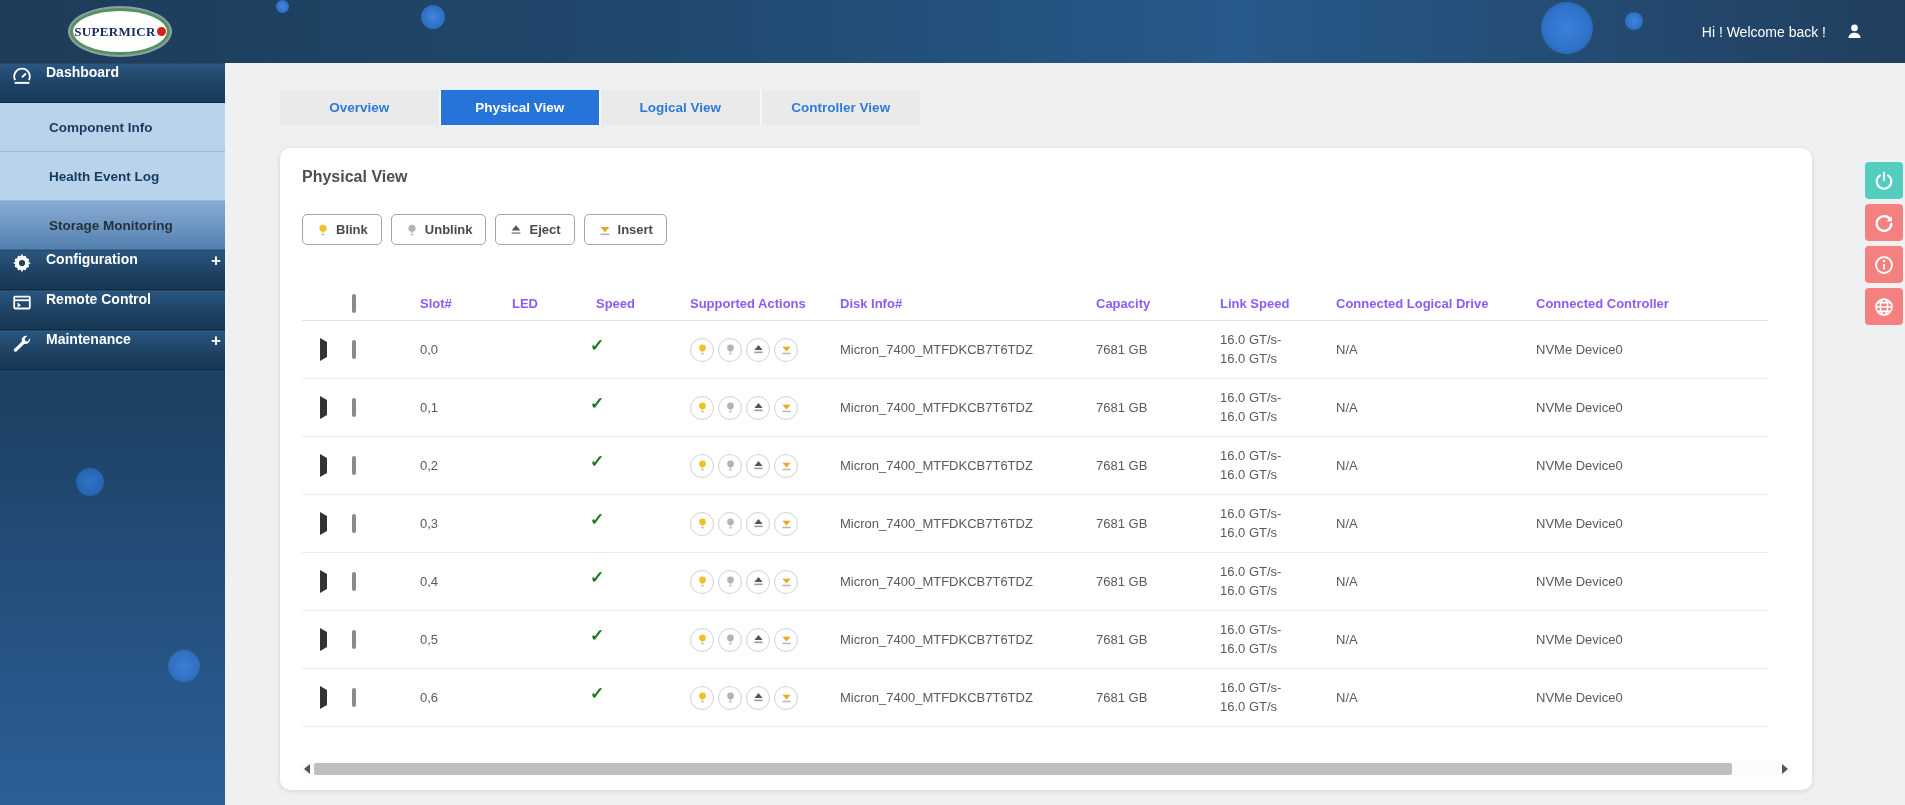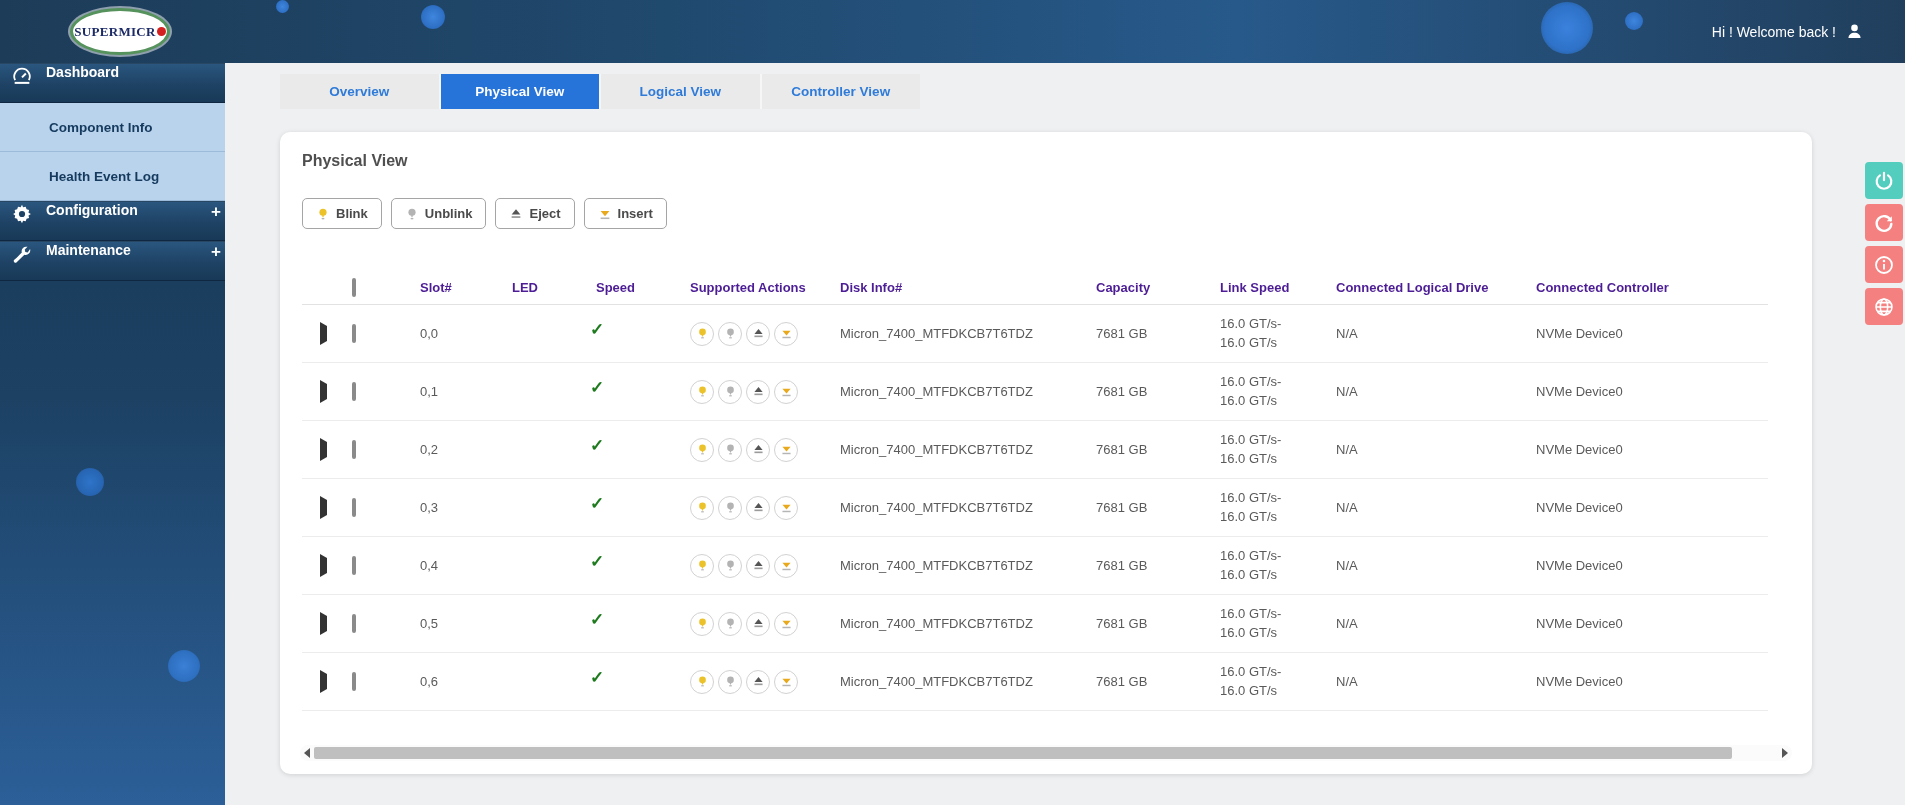--- a/index.html
+++ b/index.html
@@ -13,41 +13,41 @@
   .bubble { position:absolute; border-radius:50%; }
   .logo { position:absolute; left:70px; top:8px; width:100px; height:47px;
     background:#fff; border:3px solid #55925c; border-radius:50%;
     display:flex; align-items:center; justify-content:center;
     box-shadow:0 0 0 2px rgba(255,255,255,.5); }
   .logo-text { font-family:"Liberation Serif", serif; font-weight:bold;
     font-size:13px; letter-spacing:.3px; color:#1c2a66; }
   .logo-dot { display:inline-block; width:9px; height:9px; background:#d42020;
     border-radius:50%; margin-left:1px; vertical-align:baseline; }
   .welcome { position:absolute; right:42px; top:0; height:63px; display:flex;
-    align-items:center; gap:10px; color:#fff; font-size:14px; }
+    align-items:center; gap:20px; color:#fff; font-size:14px; }
 
   
   .sidebar { position:absolute; top:63px; left:0; width:225px; height:742px;
     background:linear-gradient(180deg,#183854 0%,#1c4163 45%,#2c5f98 100%);
     overflow:hidden; z-index:20; }
   .nav-item { display:flex; align-items:flex-start; height:40px; padding:0 4px 0 10px;
     background:linear-gradient(180deg,#2a567f 0%,#1e4264 55%,#183a57 100%);
     border-bottom:1px solid #0f2740; border-top:1px solid rgba(255,255,255,.07);
     color:#fff; font-size:14px; font-weight:bold; cursor:pointer; }
   .nav-icon { width:24px; height:24px; margin-right:12px; display:flex;
     align-items:center; justify-content:center; flex:0 0 24px; }
   .nav-toggle { margin-left:auto; font-size:17px; font-weight:bold; color:#fff; }
   .nav-sub { display:flex; align-items:center; height:49px; padding-left:49px;
     background:#b9d3ec; border-bottom:1px solid #9cbbdb;
     color:#153a5e; font-size:13.5px; font-weight:bold; cursor:pointer; }
   .nav-sub.active { background:linear-gradient(180deg,#86abd2 0%,#6e97c2 50%,#527fae 100%);
     color:#25313c; border-bottom:1px solid #3f6b99; }
 
   
-  .main { position:absolute; top:47px; left:225px; width:1680px; height:742px;
+  .main { position:absolute; top:63px; left:225px; width:1680px; height:742px;
     background:#eef0f2; }
 
   .tabs { position:absolute; left:55px; top:27px; width:640px; height:35px;
     background:#eaeaea; display:flex; }
   .tab { flex:1; display:flex; align-items:center; justify-content:center;
     font-size:13.5px; font-weight:bold; color:#2f7bd9; cursor:pointer;
     border-right:2px solid #f6f6f6; }
   .tab:last-child { border-right:none; }
   .tab.active { background:#2673d9; color:#fff; }
 
@@ -60,21 +60,21 @@
     background:#fff; border:1px solid #a5a5a5; border-radius:5px;
     font-size:13px; font-weight:bold; color:#4a4a4a; cursor:pointer; }
   .act-btn svg { width:14px; height:14px; }
 
   
   .tbl { margin:42px 0 0 22px; width:1466px; }
   .trow { display:grid;
     grid-template-columns:50px 68px 92px 84px 94px 150px 256px 124px 116px 200px 220px;
     align-items:center; }
   .thead { height:34px; border-bottom:1px solid #e2e2e2; }
-  .thead .th { font-size:13px; font-weight:bold; color:#4c1d95; }
+  .thead .th { font-size:13px; font-weight:bold; color:#8b5cf6; }
   .tr { height:58px; border-bottom:1px solid #ececec; }
   .td { font-size:13px; color:#5a5a5a; }
   .td.two-line { line-height:1.45; }
 
   .expander { width:0; height:0; border-left:7px solid #333;
     border-top:4.5px solid transparent; border-bottom:4.5px solid transparent;
     margin-left:18px; cursor:pointer; }
   .cb { width:17px; height:17px; border:2px solid #8a8a8a; border-radius:3px;
     background:#fff; cursor:pointer; }
   .led-dot { width:10px; height:10px; border-radius:50%; background:#cfcfcf; margin-left:6px; }
@@ -140,29 +140,42 @@
       </svg>
     </span>
     <span>Dashboard</span>
   </div>
   <div class="nav-sub">
     <span>Component Info</span>
   </div>
   <div class="nav-sub">
     <span>Health Event Log</span>
   </div>
+  <div class="nav-sub active">
+    <span>Storage Monitoring</span>
+  </div>
   <div class="nav-item">
     <span class="nav-icon">
       <svg viewBox="0 0 24 24" width="22" height="22" fill="#fff">
         <path d="M12 2l1.2 2.6 2.8-.6 1 2.7 2.7 1-.6 2.8L21.7 12l-2.6 1.5.6 2.8-2.7 1-1 2.7-2.8-.6L12 22l-1.5-2.6-2.8.6-1-2.7-2.7-1 .6-2.8L2.3 12l2.3-1.5-.6-2.8 2.7-1 1-2.7 2.8.6z"></path>
         <circle cx="12" cy="12" r="3.4" fill="#1e4264"></circle>
       </svg>
     </span>
     <span>Configuration</span>
     <span class="nav-toggle">+</span>
+  </div>
+  <div class="nav-item">
+    <span class="nav-icon">
+      <svg viewBox="0 0 24 24" width="22" height="22" fill="none" stroke="#fff" stroke-width="2">
+        <rect x="3.5" y="5" width="17" height="13" rx="1"></rect>
+        <path d="M3.5 9h17"></path>
+        <path d="M7 12.5l2.5 1.8L7 16" stroke-width="1.6"></path>
+      </svg>
+    </span>
+    <span>Remote Control</span>
   </div>
   <div class="nav-item">
     <span class="nav-icon">
       <svg viewBox="0 0 24 24" width="22" height="22" fill="#fff">
         <path d="M20.8 6.6a5 5 0 0 1-6.2 6.2L9 18.4 6.2 21a1.8 1.8 0 0 1-2.6-2.6L6.2 16l5.6-5.6a5 5 0 0 1 6.2-6.2L15 7.2l.6 2.6 2.6.6z"></path>
       </svg>
     </span>
     <span>Maintenance</span>
     <span class="nav-toggle">+</span>
   </div>

